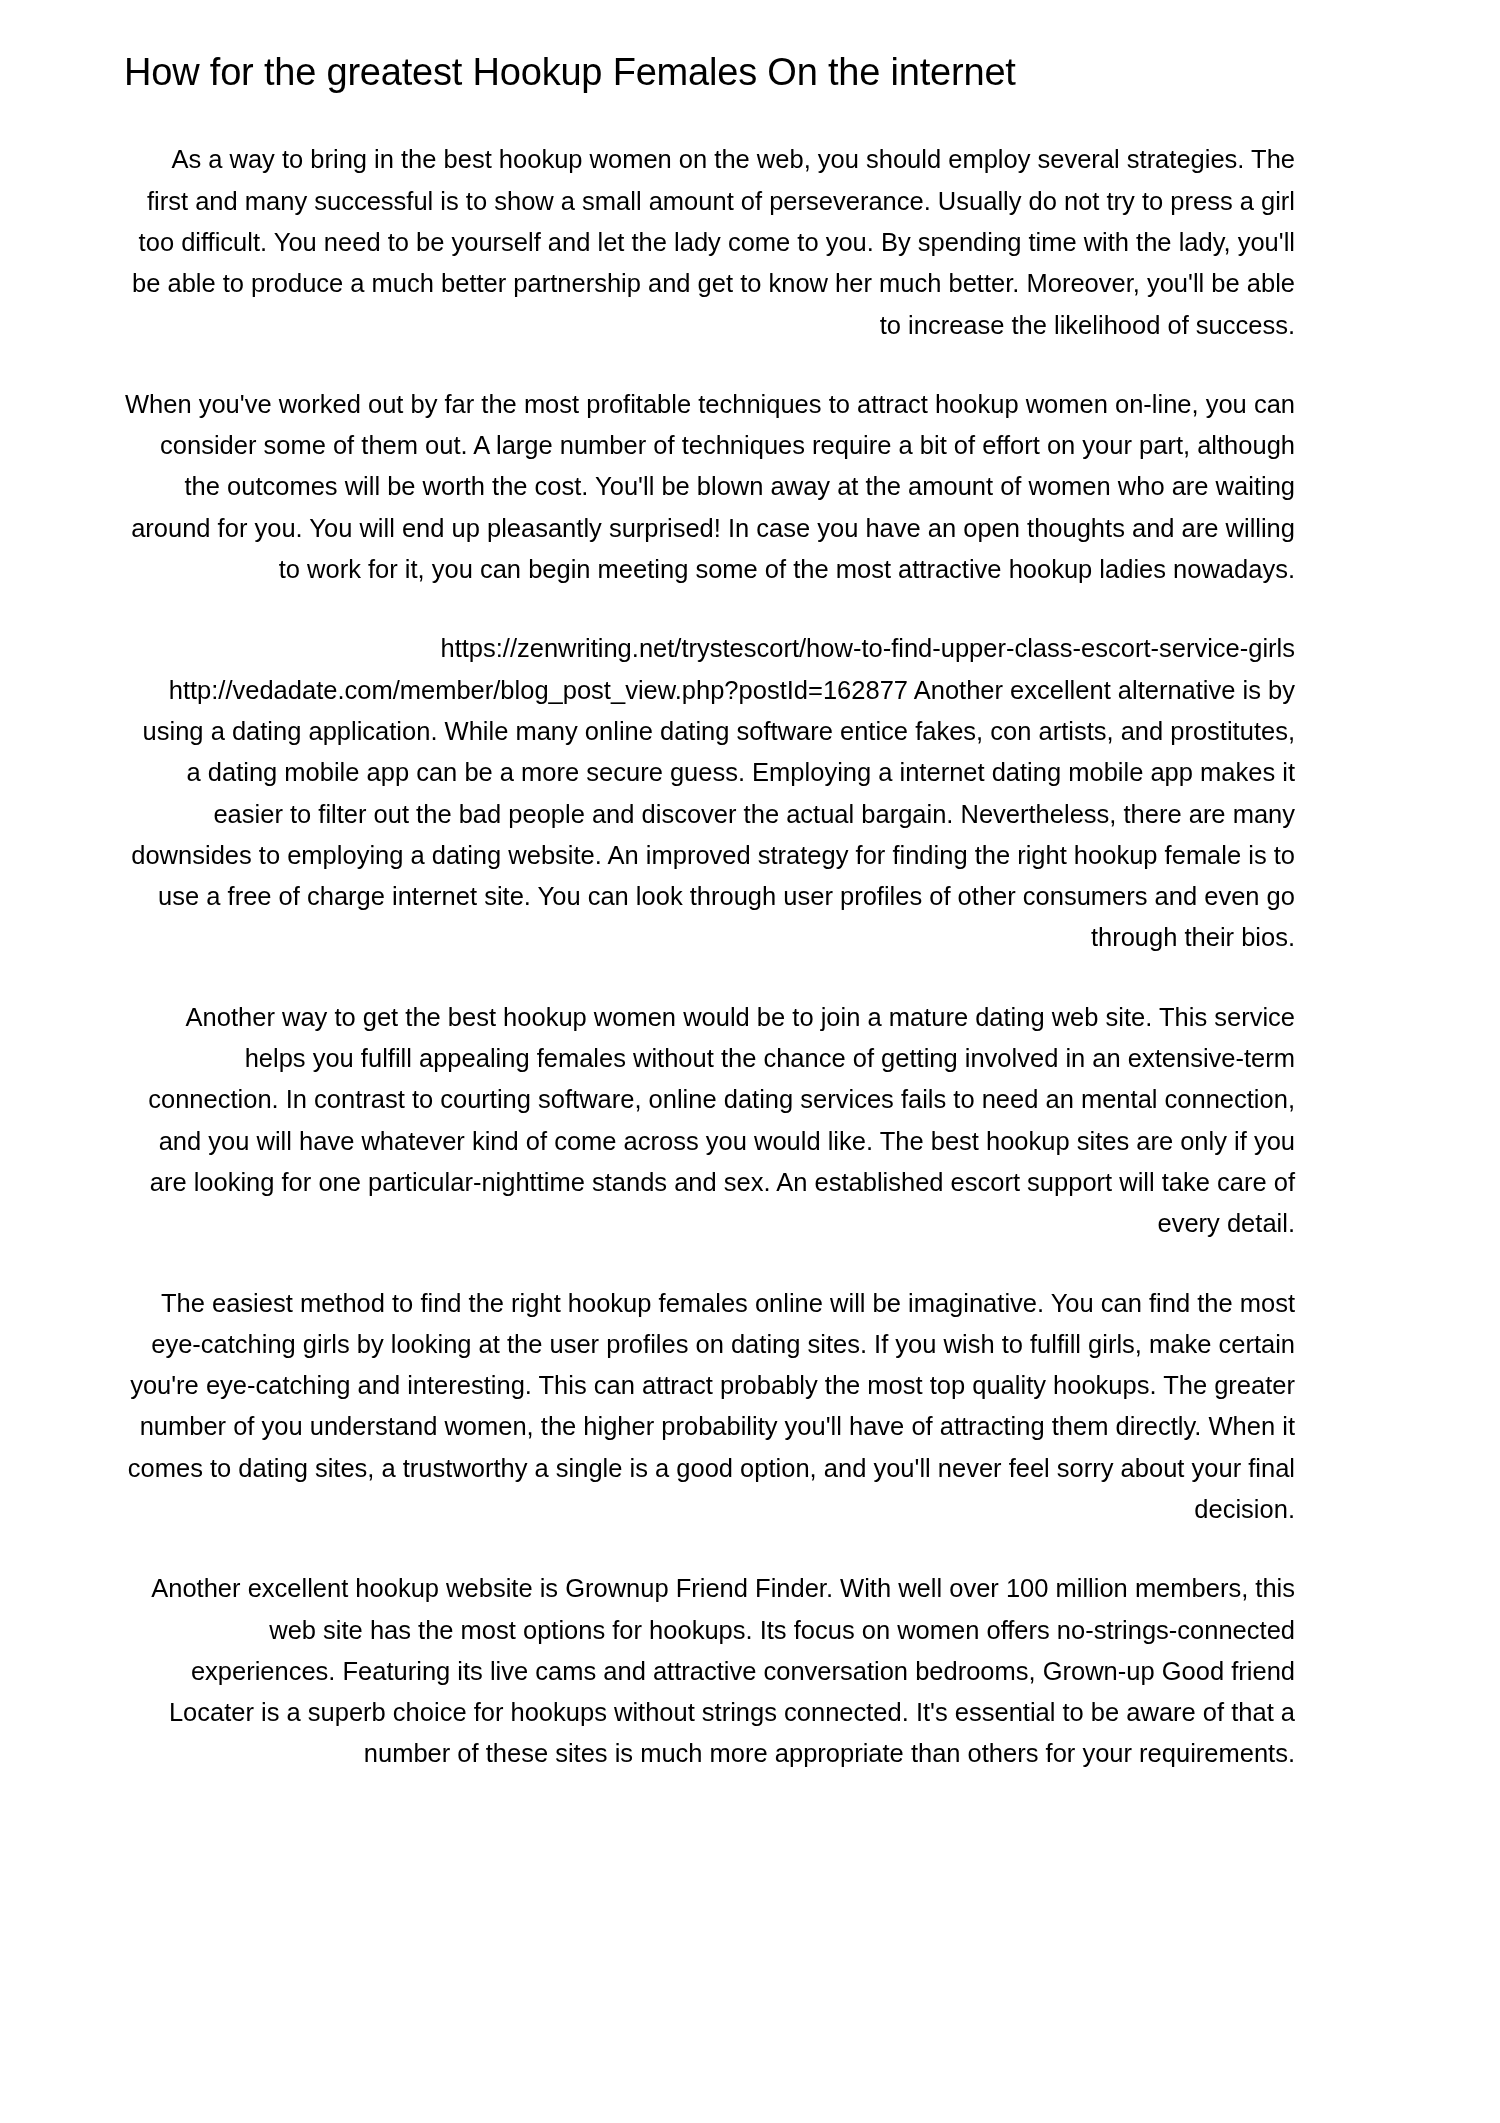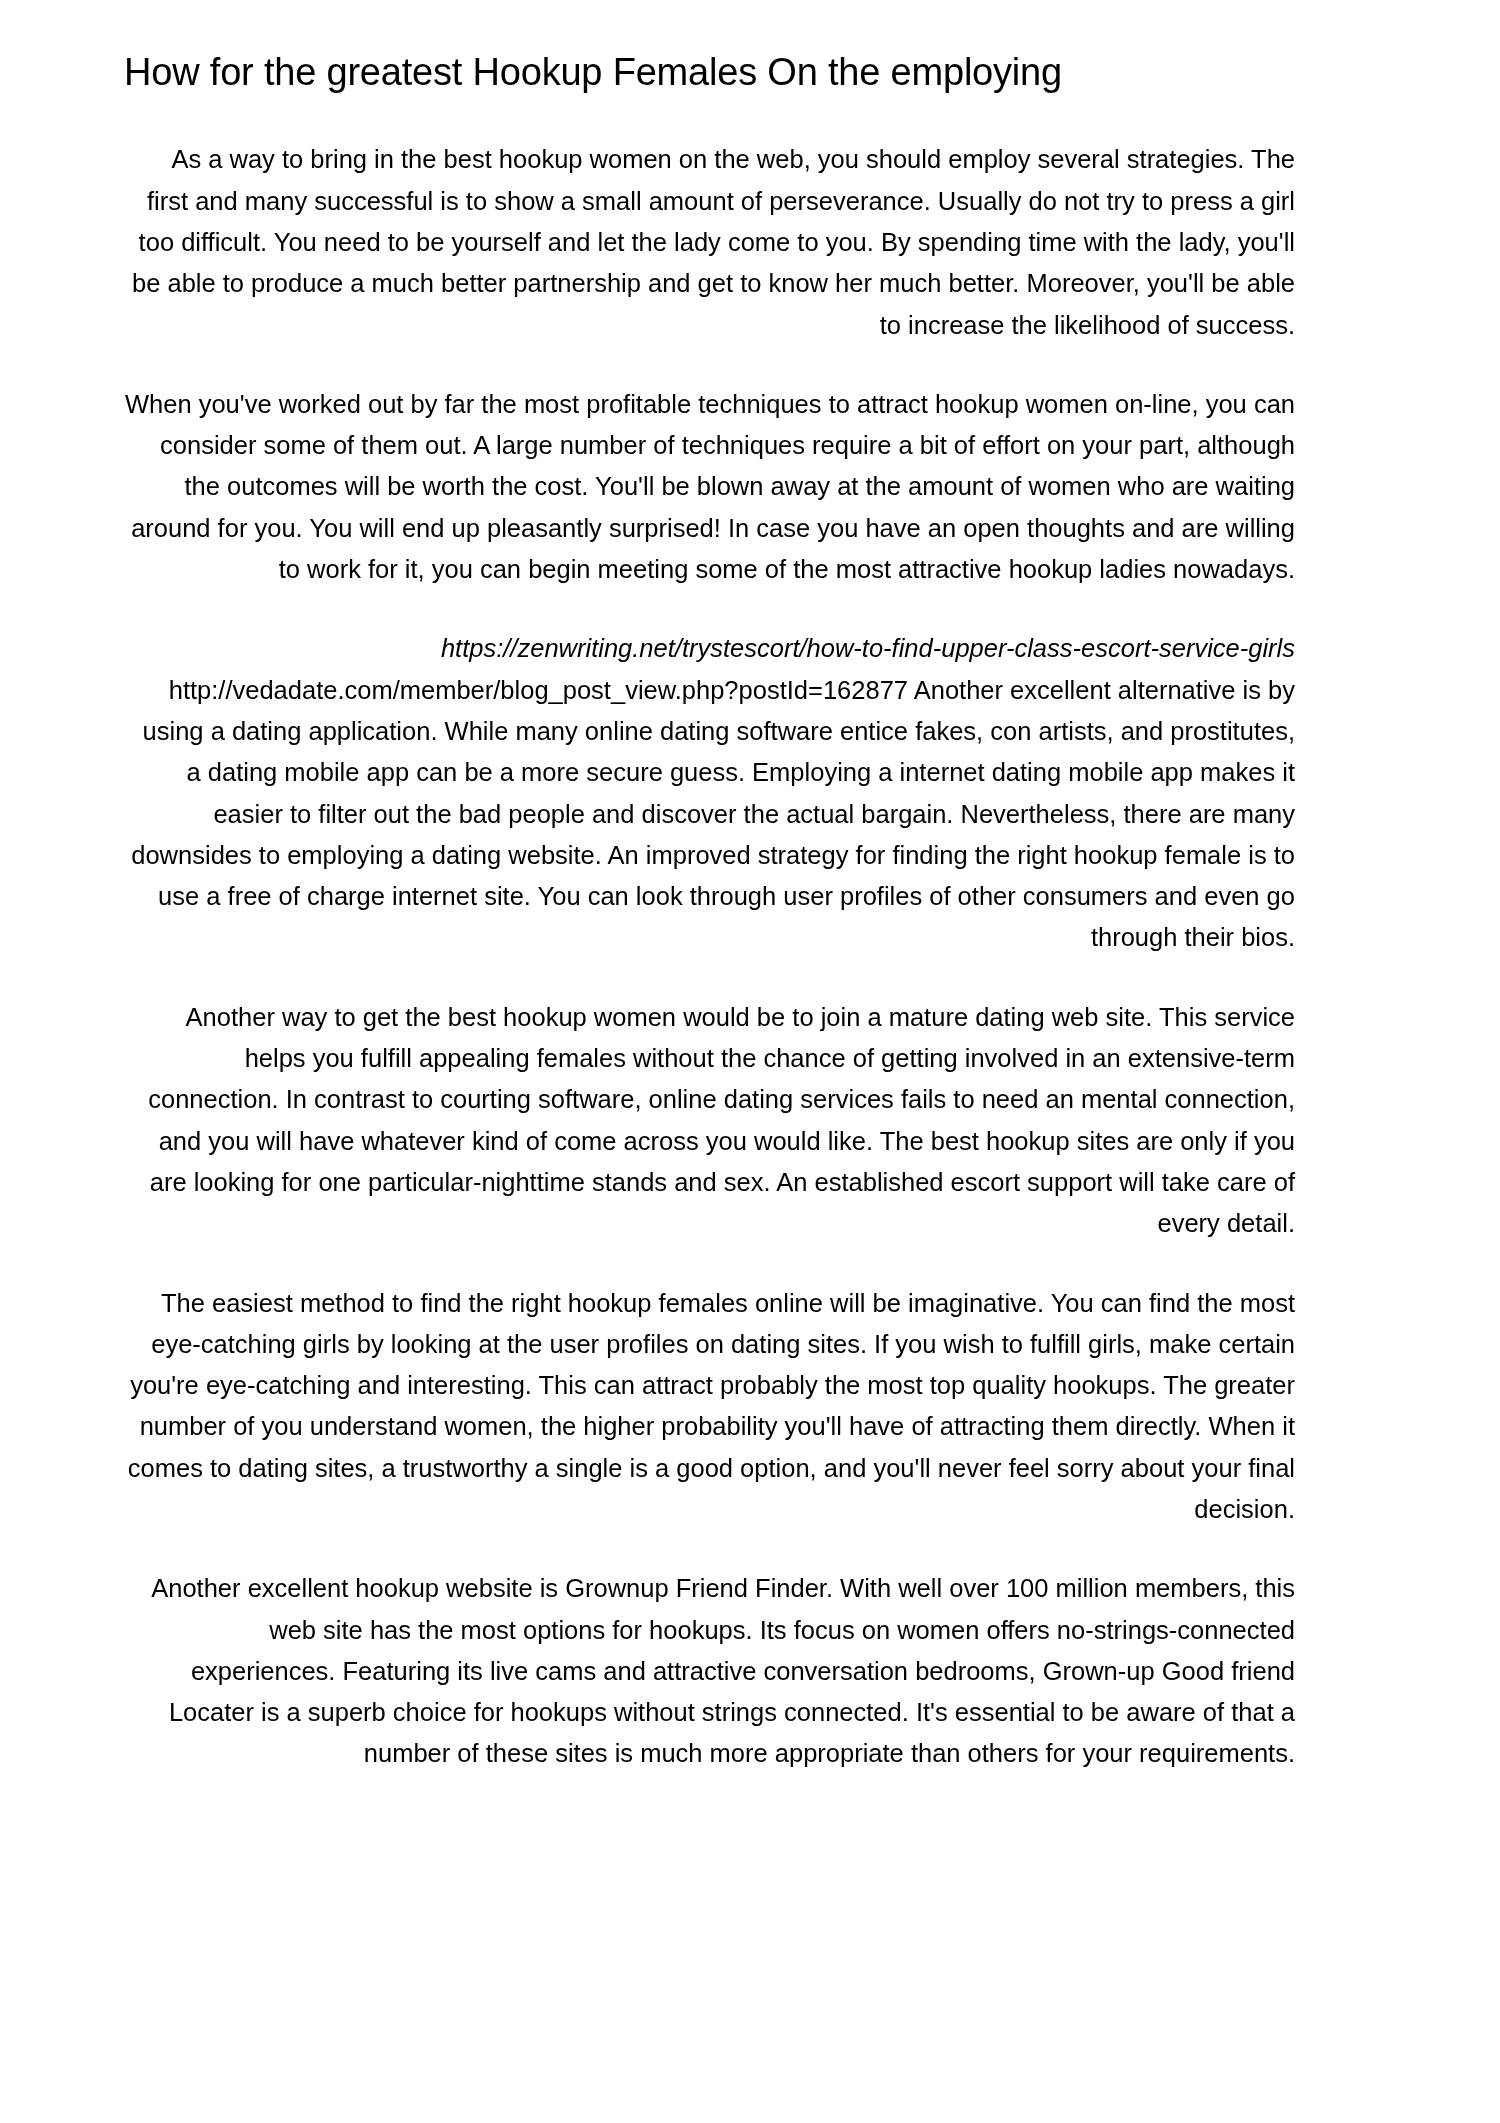--- a/index.html
+++ b/index.html
@@ -37,29 +37,28 @@
     margin: 0 0 38px 0;
     text-align: right;
     word-wrap: break-word;
     overflow-wrap: break-word;
   }
   .doc-body p:last-child {
     margin-bottom: 8px;
   }
   .url-line {
     display: block;
-    font-style: italic;
   }
 </style>
 </head>
 <body>
 
 <div class="page">
 
-  <h1 class="doc-title">How for the greatest Hookup Females On the employing</h1>
+  <h1 class="doc-title">How for the greatest Hookup Females On the internet</h1>
 
   <div class="doc-body">
 
     <p>As a way to bring in the best hookup women on the web, you should employ several strategies. The first and many successful is to show a small amount of perseverance. Usually do not try to press a girl too difficult. You need to be yourself and let the lady come to you. By spending time with the lady, you'll be able to produce a much better partnership and get to know her much better. Moreover, you'll be able to increase the likelihood of success.</p>
 
     <p>When you've worked out by far the most profitable techniques to attract hookup women on-line, you can consider some of them out. A large number of techniques require a bit of effort on your part, although the outcomes will be worth the cost. You'll be blown away at the amount of women who are waiting around for you. You will end up pleasantly surprised! In case you have an open thoughts and are willing to work for it, you can begin meeting some of the most attractive hookup ladies nowadays.</p>
 
     <p>
       <span class="url-line">https://zenwriting.net/trystescort/how-to-find-upper-class-escort-service-girls</span><span>http://vedadate.com/member/blog_post_view.php?postId=162877</span><span> Another excellent alternative is by using a dating application. While many online dating software entice fakes, con artists, and prostitutes, a dating mobile app can be a more secure guess. Employing a internet dating mobile app makes it easier to filter out the bad people and discover the actual bargain. Nevertheless, there are many downsides to employing a dating website. An improved strategy for finding the right hookup female is to use a free of charge internet site. You can look through user profiles of other consumers and even go through their bios.</span>
     </p>

